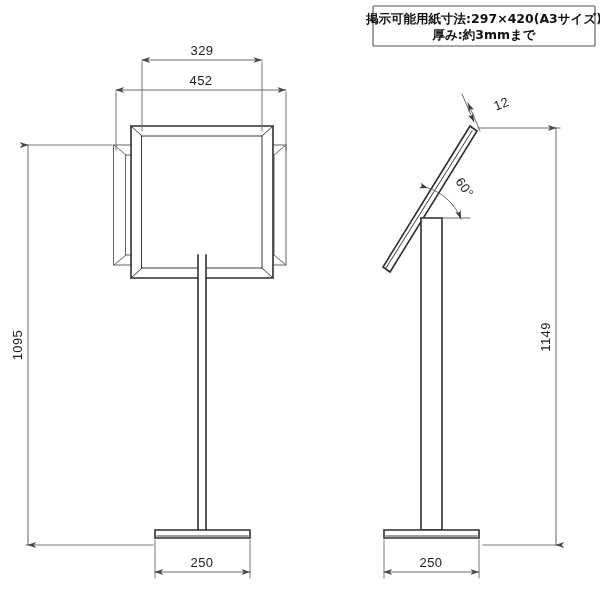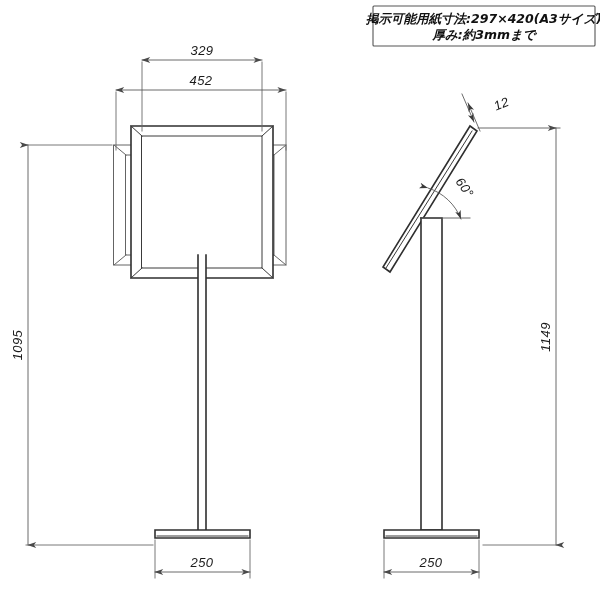--- a/index.html
+++ b/index.html
@@ -10,21 +10,20 @@
   }
   body {
     font-family: "Liberation Sans", "DejaVu Sans", sans-serif;
   }
   #drawing-root {
     position: relative;
     width: 600px;
     height: 600px;
     background: #ffffff;
     overflow: hidden;
-    font-style: italic;
   }
   #drawing-svg {
     position: absolute;
     left: 0;
     top: 0;
     width: 600px;
     height: 600px;
     display: block;
   }
   

